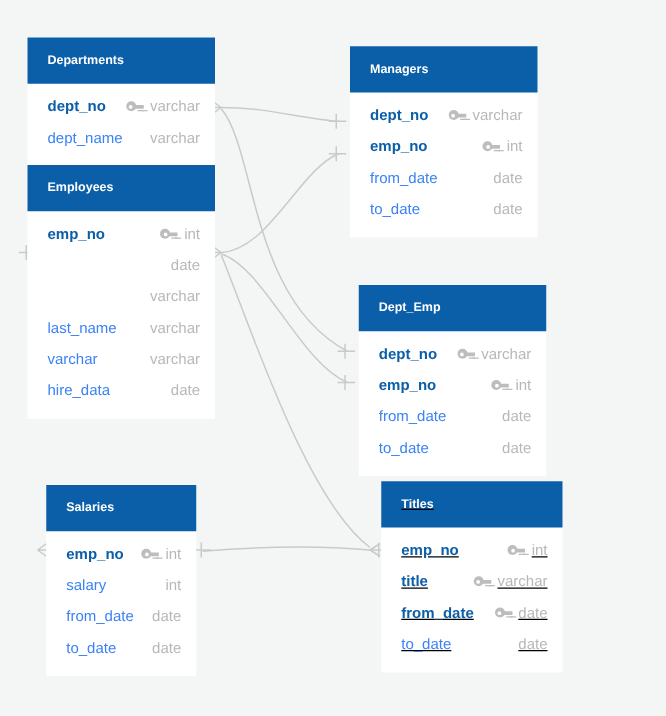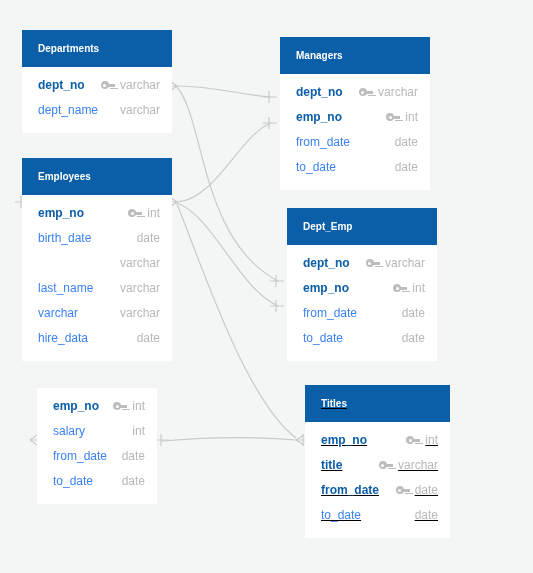--- a/index.html
+++ b/index.html
@@ -193,33 +193,32 @@
             </span>
             <span class="col-type">varchar</span>
           </div>
           <div class="row">
             <span class="col-name">dept_name</span>
             <span class="spacer"></span>
             <span class="col-type">varchar</span>
           </div>
         </div>
       </div>
-      <div class="table-box" style="left: 22px; top: 158px; width: 150px;">
+      <div class="table-box" style="left: 22px; top: 132px; width: 150px;">
         <div class="table-header">Employees</div>
         <div class="table-body">
           <div class="row pk">
             <span class="col-name">emp_no</span>
             <span class="spacer"></span>
             <span class="key-icon">
               <span class="key-hole"></span>
             </span>
             <span class="col-type">int</span>
           </div>
           <div class="row">
-            <span class="col-name">birth_date</span>
             <span class="spacer"></span>
             <span class="col-type">date</span>
           </div>
           <div class="row">
             <span class="spacer"></span>
             <span class="col-type">varchar</span>
           </div>
           <div class="row">
             <span class="col-name">last_name</span>
             <span class="spacer"></span>
@@ -261,21 +260,21 @@
             <span class="spacer"></span>
             <span class="col-type">date</span>
           </div>
           <div class="row">
             <span class="col-name">to_date</span>
             <span class="spacer"></span>
             <span class="col-type">date</span>
           </div>
         </div>
       </div>
-      <div class="table-box" style="left: 287px; top: 208px; width: 150px;">
+      <div class="table-box" style="left: 287px; top: 228px; width: 150px;">
         <div class="table-header">Dept_Emp</div>
         <div class="table-body">
           <div class="row pk">
             <span class="col-name">dept_no</span>
             <span class="spacer"></span>
             <span class="key-icon">
               <span class="key-hole"></span>
             </span>
             <span class="col-type">varchar</span>
           </div>
@@ -293,20 +292,21 @@
             <span class="col-type">date</span>
           </div>
           <div class="row">
             <span class="col-name">to_date</span>
             <span class="spacer"></span>
             <span class="col-type">date</span>
           </div>
         </div>
       </div>
       <div class="table-box" style="left: 37px; top: 388px; width: 120px;">
+        <div class="table-header">Salaries</div>
         <div class="table-body">
           <div class="row pk">
             <span class="col-name">emp_no</span>
             <span class="spacer"></span>
             <span class="key-icon">
               <span class="key-hole"></span>
             </span>
             <span class="col-type">int</span>
           </div>
           <div class="row">

